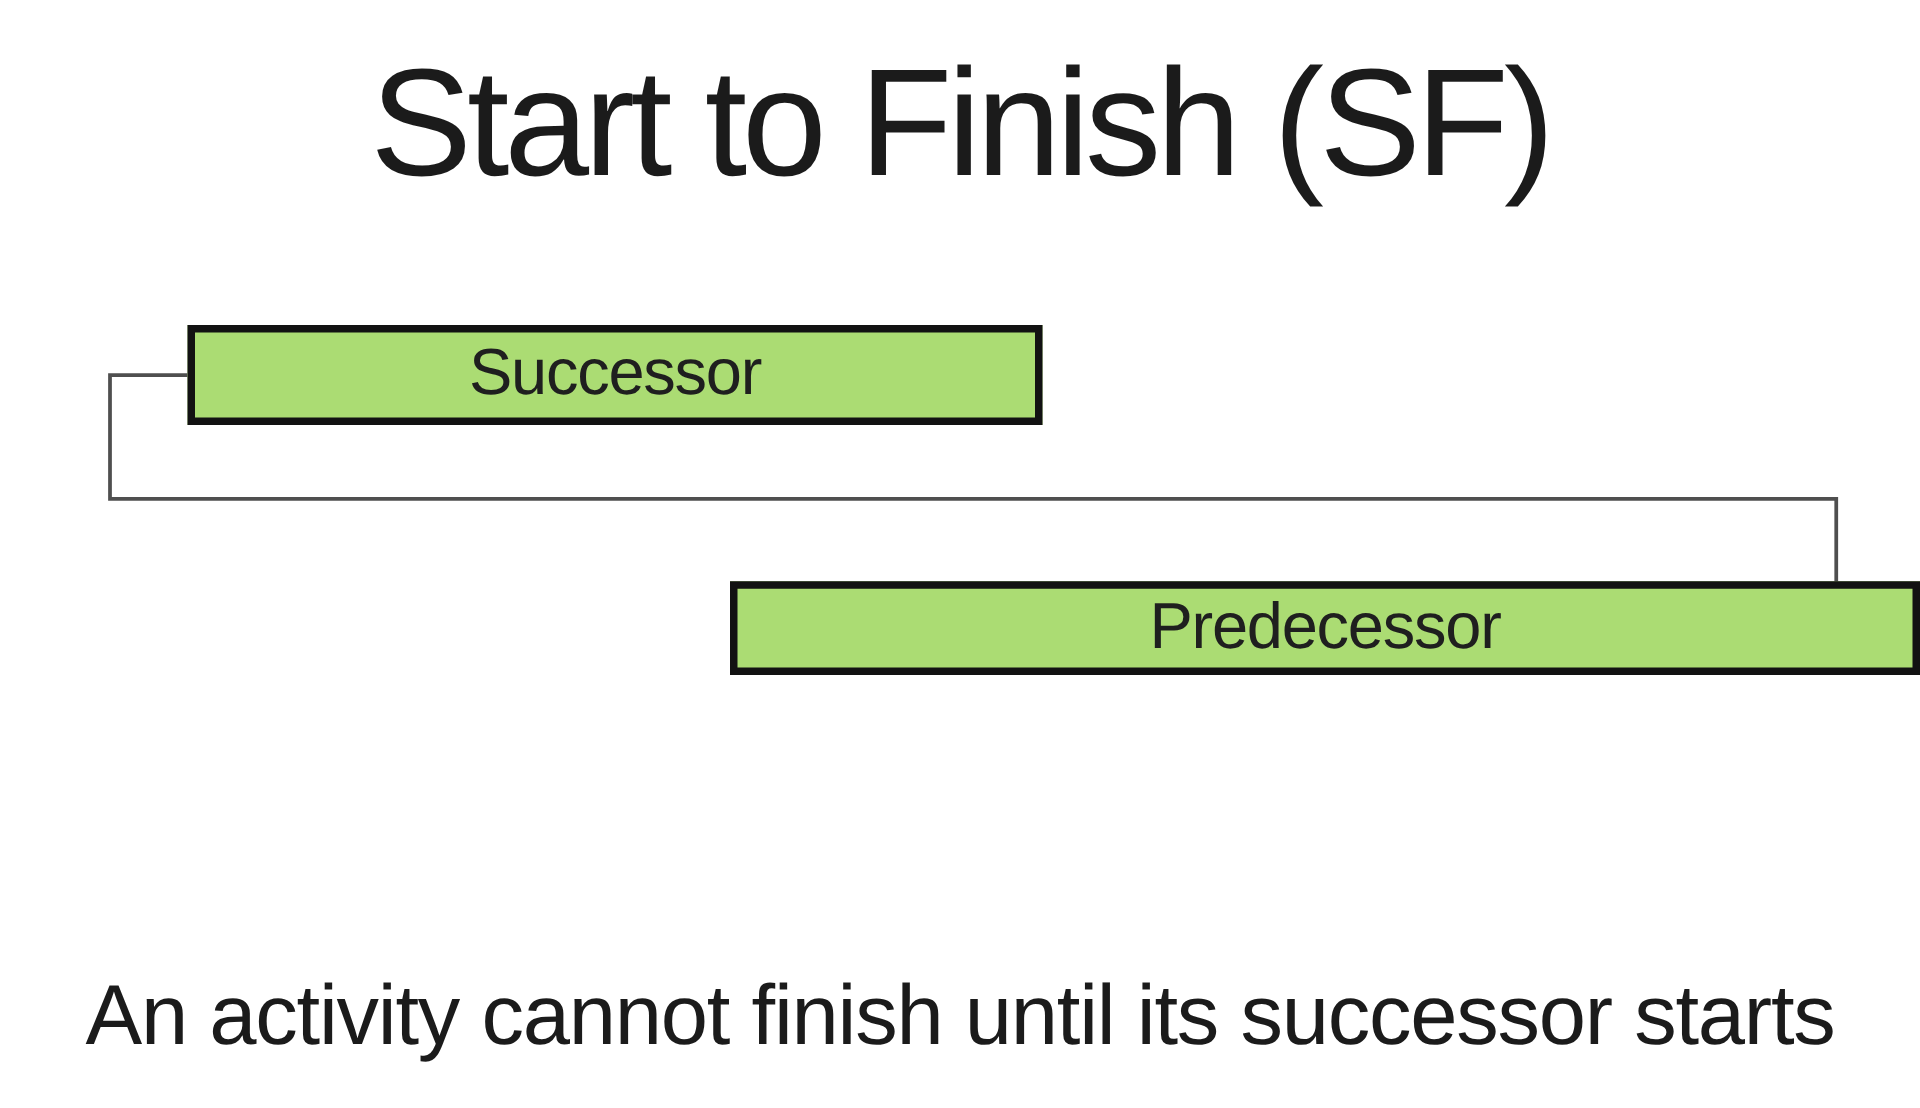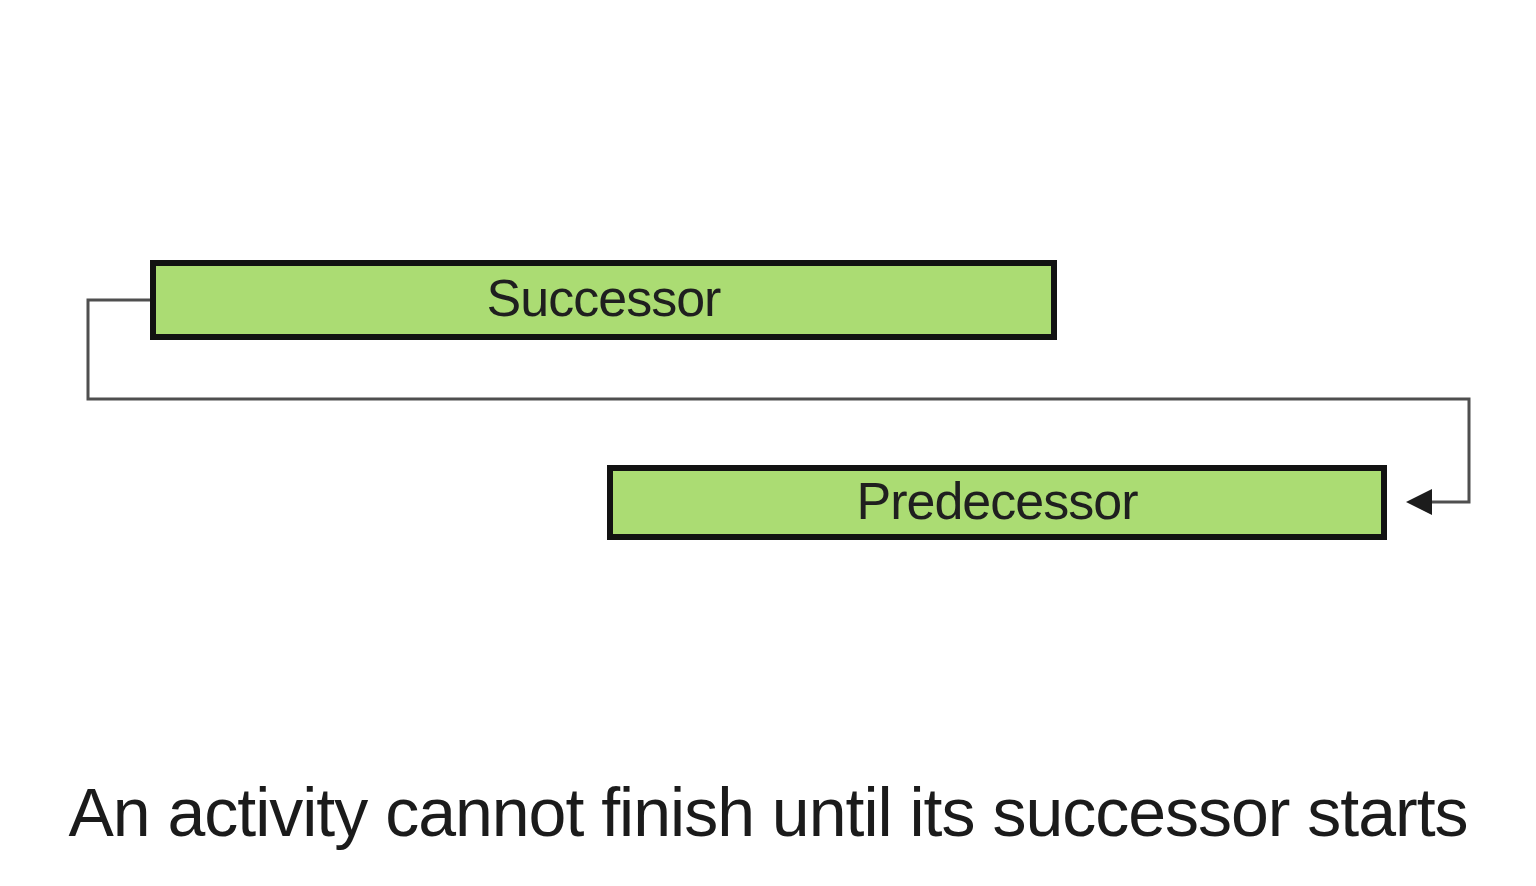--- a/index.html
+++ b/index.html
@@ -33,27 +33,27 @@
     box-sizing: border-box;
     background: var(--c-bar-fill, #abdc73);
     border: 6px solid var(--c-bar-border, #121212);
     display: flex;
     align-items: center;
     justify-content: center;
   }
   .bar-successor {
     left: 150px;
     top: 260px;
-    width: 907px;
+    width: 684px;
     height: 80px;
   }
   .bar-predecessor {
-    left: 607px;
+    left: 584px;
     top: 465px;
-    width: 780px;
+    width: 952px;
     height: 75px;
   }
   .bar-label {
     font-size: 52px;
     line-height: 1;
     letter-spacing: -1px;
     color: var(--c-label-text, #1f1f1f);
     white-space: nowrap;
     padding-bottom: 4px;
   }
@@ -86,20 +86,21 @@
     font-weight: 400;
     color: var(--c-title-text, #1b1b1b);
     white-space: nowrap;
   }
 </style>
 </head>
 <body>
 
 <div class="slide">
 
+  <div class="title">Start to Finish (SF)</div>
 
   <svg class="connector-layer" viewBox="0 0 1536 886" xmlns="http://www.w3.org/2000/svg">
     <polyline class="connector-path" points="150,300 88,300 88,399 1469,399 1469,502 1430,502"></polyline>
     <polygon class="arrowhead" points="1406,502 1432,489 1432,515"></polygon>
   </svg>
 
   <div class="bar bar-successor">
     <span class="bar-label">Successor</span>
   </div>
 

